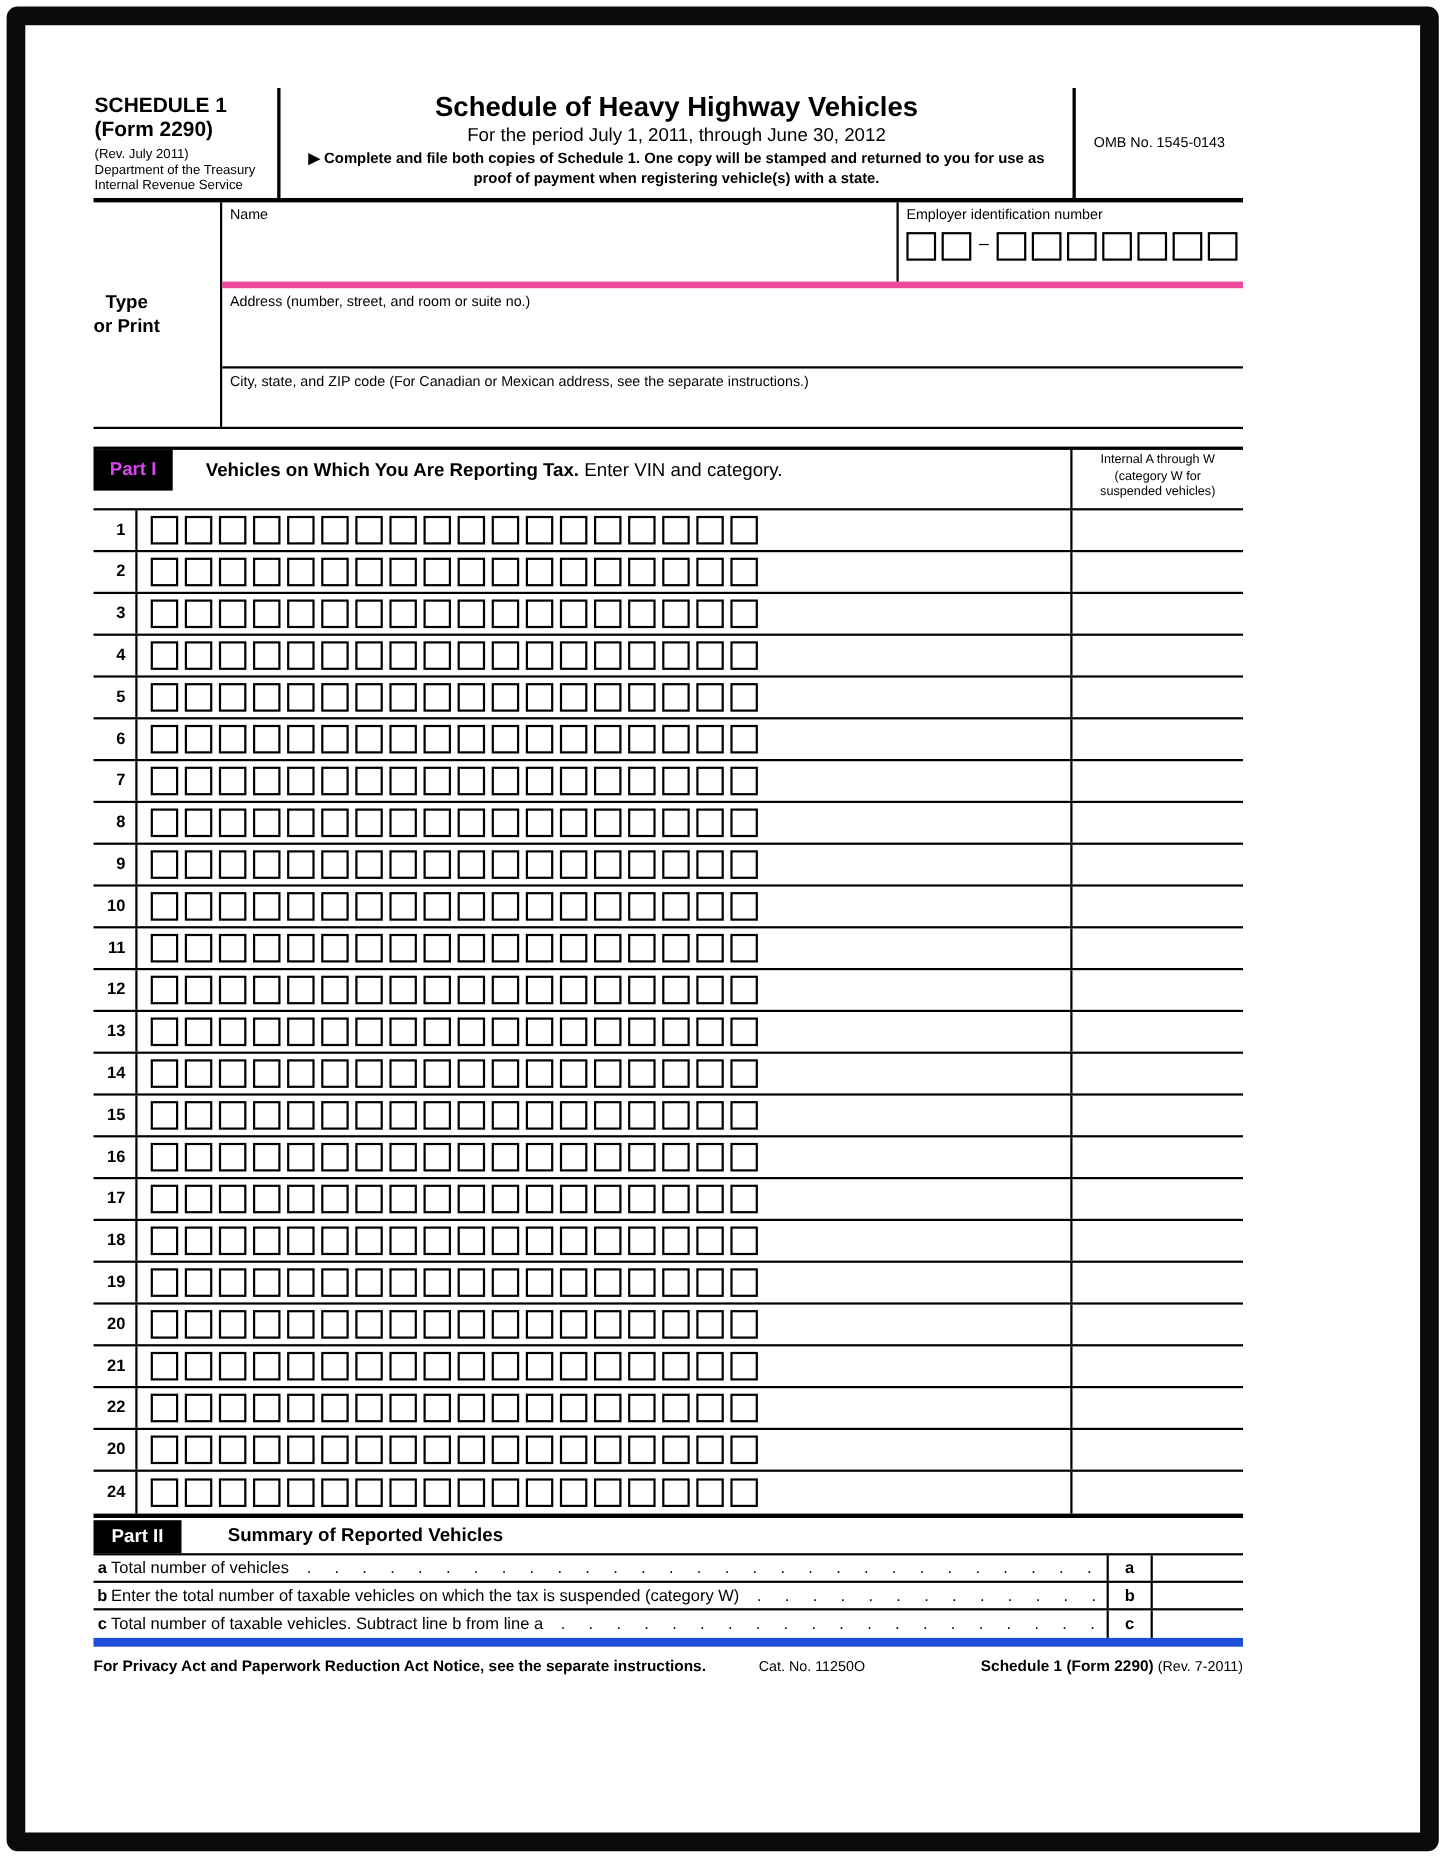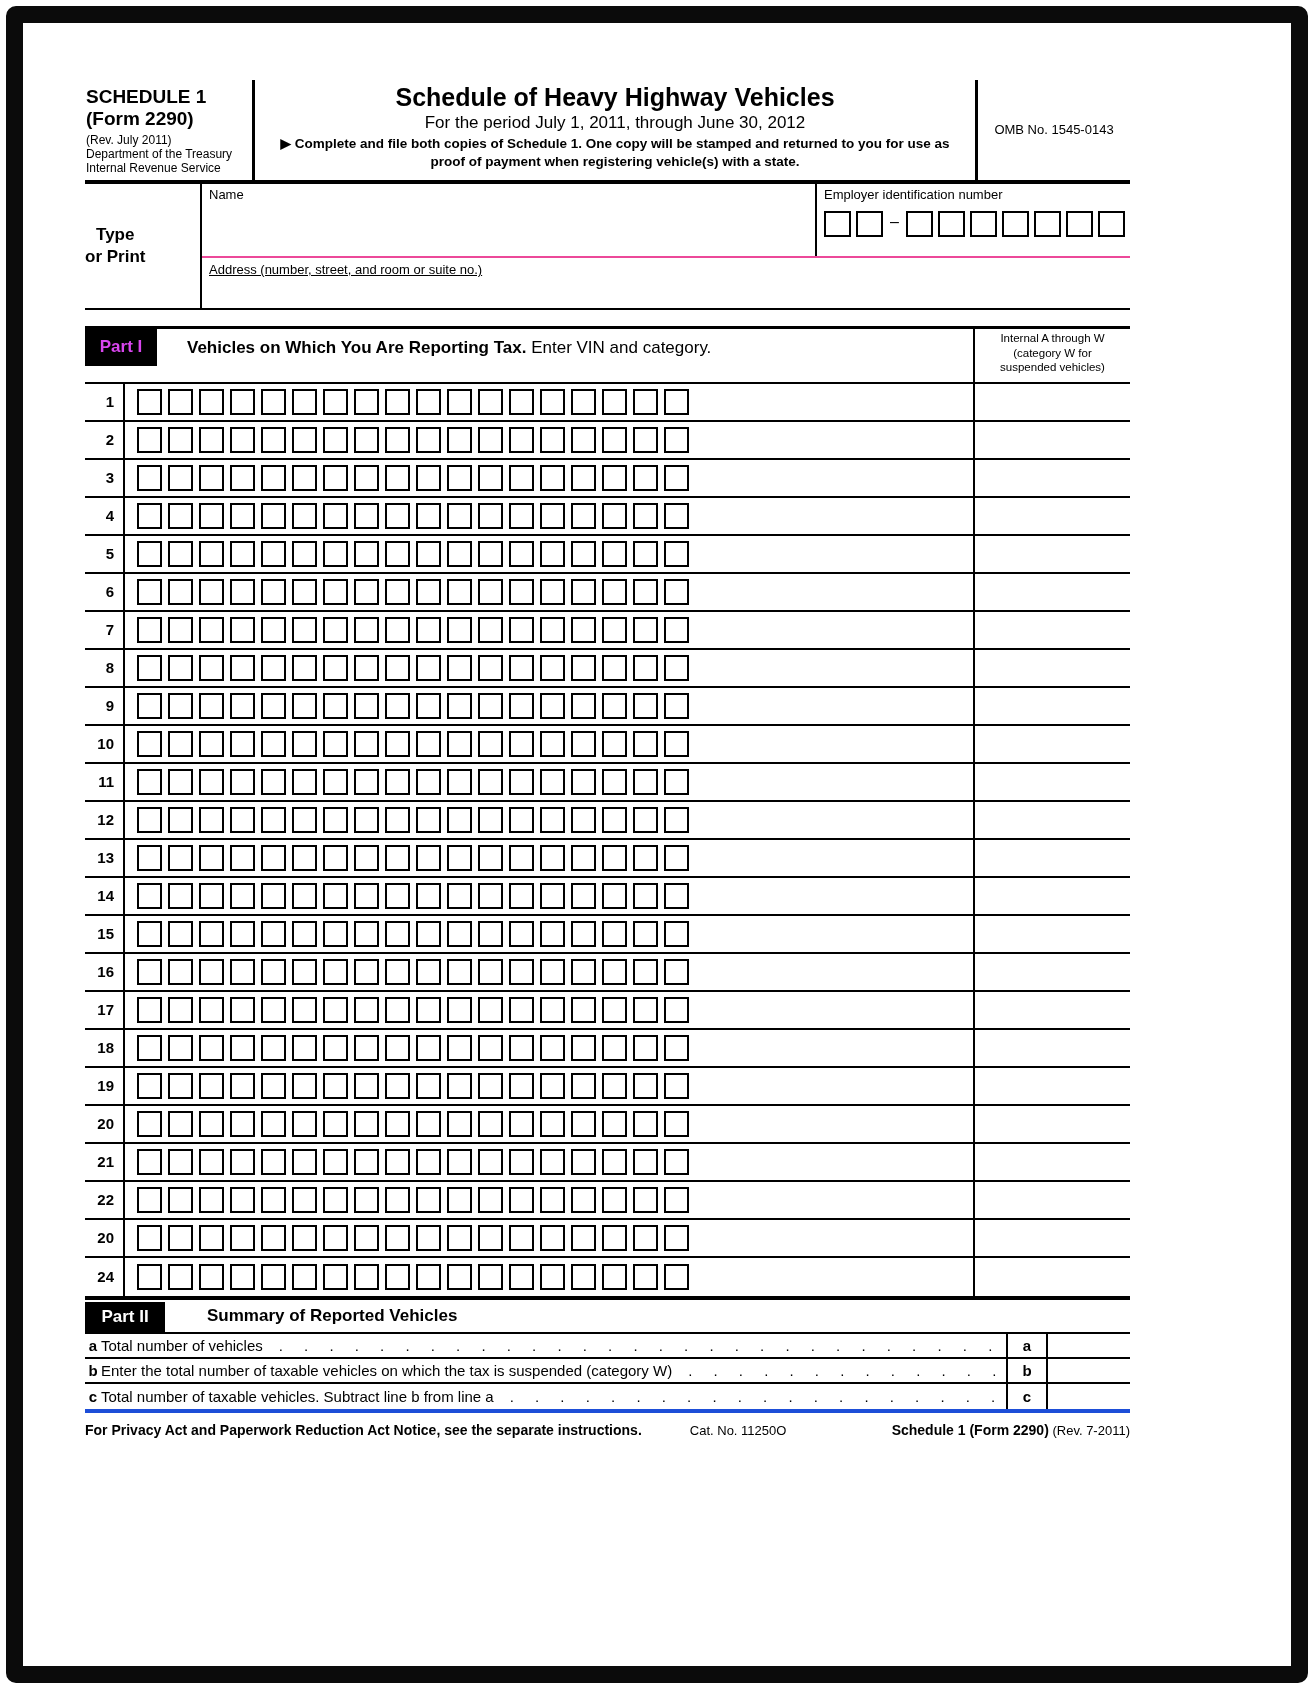--- a/index.html
+++ b/index.html
@@ -32,21 +32,21 @@
   .tp { display:flex; border-bottom:2px solid #000; }
   .tp-label { width:115px; display:flex; align-items:center; justify-content:flex-start;
               text-align:center; font-weight:bold; font-size:17px; line-height:1.3; }
   .tp-fields { flex:1; border-left:2px solid #000; }
   .tp-row1 { height:72px; display:flex; }
   .name-cell { flex:1; padding:3px 0 0 7px; font-size:13px; }
   .ein-cell { width:315px; border-left:2px solid #000; padding:3px 0 0 7px; font-size:13px; }
   .ein-boxes { display:flex; align-items:center; gap:5px; margin-top:9px; }
   .ein-box { width:27px; height:26px; border:2px solid #000; background:#fff; flex:0 0 auto; }
   .ein-dash { font-size:16px; padding:0 2px 4px 2px; }
-  .tp-row2 { height:52px; border-top:2px solid #ec4899; padding:4px 0 0 7px; font-size:13px;text-decoration:underline; }
+  .tp-row2 { height:77px; border-top:6px solid #ec4899; padding:4px 0 0 7px; font-size:13px; }
   .tp-row3 { height:55px; border-top:2px solid #000; padding:4px 0 0 7px; font-size:13px; }
 
   .gap { height:16px; }
 
   
   .p1-hdr { display:flex; border-top:3px solid #000; border-bottom:2px solid #000; min-height:58px; }
   .p1-main { flex:1; display:flex; align-items:flex-start; }
   .part-badge { background:#000; color:#d946ef; font-weight:bold; font-size:17px;
                 width:72px; height:37px; display:flex; align-items:center; justify-content:center;
  }
@@ -57,21 +57,21 @@
 
   .vin-row { display:flex; align-items:stretch; height:38px; border-bottom:2px solid #000; }
   .vin-row:last-child { border-bottom:none; }
   .row-num { width:40px; border-right:2px solid #000; display:flex; align-items:center;
              justify-content:flex-end; padding-right:9px; font-weight:bold; font-size:15px; }
   .vin-boxes { flex:1; display:flex; align-items:center; gap:6px; padding-left:12px; }
   .vin-box { width:25px; height:26px; border:2px solid #000; background:#fff; flex:0 0 auto; }
   .cat-cell { width:157px; border-left:2px solid #000; }
 
   
-  .p2 { border-top:4px solid #000; border-bottom:4px solid #1d4ed8; }
+  .p2 { border-top:4px solid #000; border-bottom:8px solid #1d4ed8; }
   .p2-hdr { display:flex; align-items:center; height:34px; border-bottom:2px solid #000; }
   .p2-badge { background:#000; color:#fff; font-weight:bold; font-size:17px;
               width:80px; height:30px; display:flex; align-items:center; justify-content:center; margin-top:2px; }
   .p2-title { font-weight:bold; font-size:17px; margin-left:42px; }
   .p2-row { display:flex; align-items:stretch; height:25px; font-size:15px; border-bottom:2px solid #000; }
   .p2-row:last-child { border-bottom:none; }
   .p2-pre { font-weight:bold; width:16px; text-align:center; align-self:center; }
   .p2-text { white-space:nowrap; align-self:center; }
   .p2-leader { flex:1; overflow:hidden; white-space:nowrap; word-spacing:17px;
                padding-left:16px; align-self:center; }
@@ -138,20 +138,24 @@
               <span class="ein-box"></span>
               <span class="ein-box"></span>
               <span class="ein-box"></span>
             </div>
         </div>
       </div>
       <div class="tp-row2">
         <span>Address (number, street, and room or suite no.)</span>
         <span></span>
       </div>
+      <div class="tp-row3">
+        <span>City, state, and ZIP code (For Canadian or Mexican address, see the separate instructions.)</span>
+        <span></span>
+      </div>
     </div>
   </div>
 
   <div class="gap"></div>
 
   <div>
     <div class="p1-hdr">
       <div class="p1-main">
         <div class="part-badge">Part I</div>
         <div class="p1-title">

